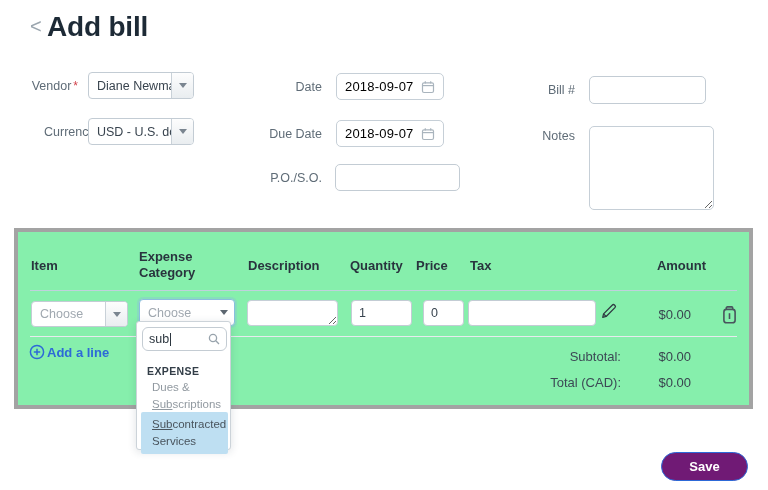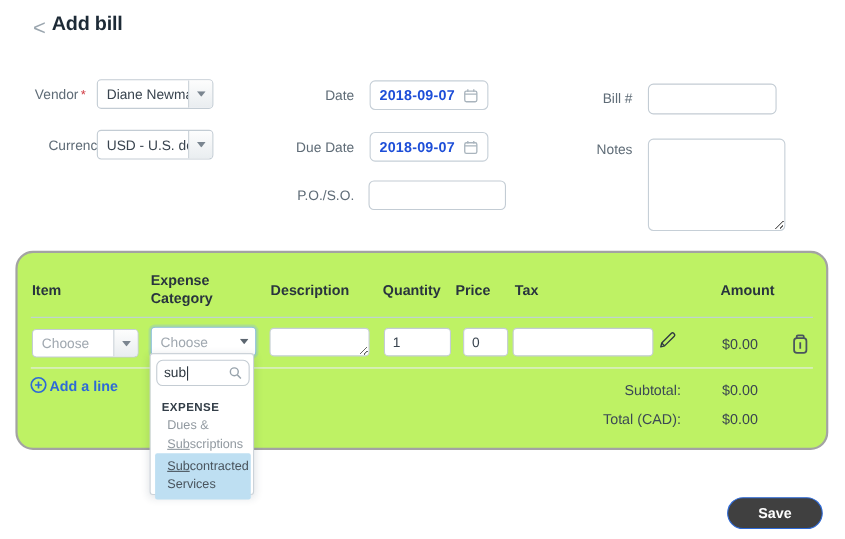--- a/index.html
+++ b/index.html
@@ -5,21 +5,21 @@
   * { margin:0; padding:0; box-sizing:border-box; }
   html,body { background:#fff; }
   .page {
     position:relative; width:768px; height:490px; background:#ffffff;
     font-family:"Liberation Sans", sans-serif; overflow:hidden;
   }
   .abs { position:absolute; }
 
   
   .back-chevron { color:#9aa5ae; font-size:20px; font-weight:400; cursor:pointer; }
-  .page-title { color:#1d2a36; font-size:18px; font-weight:800; letter-spacing:-0.2px; }
+  .page-title { color:#1d2a36; font-size:28px; font-weight:800; letter-spacing:-0.2px; }
 
   
   .f-label { color:#5f6c77; font-size:12.5px; text-align:right; }
   .req { color:#d2434b; margin-left:2px; font-size:12px; }
 
   
   .sel {
     display:flex; align-items:stretch; background:#fff;
     border:1px solid #c3ccd4; border-radius:4px; overflow:hidden; cursor:pointer;
   }
@@ -37,34 +37,34 @@
     border:1px solid #8abede;
     box-shadow:0 0 0 2px rgba(138,190,222,.35);
   }
 
   
   .txtbox {
     display:flex; align-items:center; justify-content:space-between;
     border:1px solid #c6cfd7; border-radius:5px; background:#fff;
     padding:0 8px; cursor:text;
   }
-  .txtbox .val { font-size:13px; font-weight:700; color:#1d4ed8; letter-spacing:0.2px; }
+  .txtbox .val { font-size:13px; font-weight:400; color:#000000; letter-spacing:0.2px; }
   input.tin {
     border:1px solid #c3ccd4; border-radius:4px; background:#fff;
     font-family:"Liberation Sans",sans-serif; font-size:12.5px; color:#39444f;
     padding:0 7px; outline:none; width:100%; height:100%;
   }
   textarea.tarea {
     border:1px solid #c6cfd7; border-radius:5px; background:#fff;
     font-family:"Liberation Sans",sans-serif; font-size:12.5px; color:#39444f;
     padding:4px 6px; outline:none; resize:both;
   }
 
   
-  .card { background:#bef264; border:2px solid #a3a3a3; border-radius:16px; }
+  .card { background:#86efac; border:4px solid #a3a3a3; border-radius:0; }
   .th { font-size:13px; font-weight:700; color:#29343e; line-height:1.25; }
   .hdr-divider { height:1px; background:#bfd1dc; }
   .row-divider { height:1px; background:#e7ebef; }
   .amount-txt { font-size:13px; color:#39444f; }
 
   .add-line { display:flex; align-items:center; gap:2px; color:#2d69d7; font-size:13px; font-weight:700; cursor:pointer;text-align:right; }
 
   .tot-label { font-size:13px; color:#3c4955; text-align:right; }
   .tot-val { font-size:13px; color:#39444f; text-align:right; }
 
@@ -85,21 +85,21 @@
   .dd-opt.dim { color:#9199a0; }
   .dd-opt.hl { background:#bedff2; color:#49545d; border-radius:2px; }
   .dd-opt .u { text-decoration:underline; }
 
   
   .btn {
     display:flex; align-items:center; justify-content:center;
     border-radius:15px; font-size:13px; cursor:pointer; user-select:none;
   }
   .btn.ghost { background:#fff; border:1px solid #d6dce1; color:#45525d; font-weight:600; }
-  .btn.primary { background:#404040; border:1px solid #2d69d7; color:#ffffff; font-weight:700; }
+  .btn.primary { background:#701a75; border:1px solid #2d69d7; color:#ffffff; font-weight:700; }
 </style>
 </head>
 <body>
 
 <div class="page">
 
   <span class="abs back-chevron" style="left:30px; top:15px;">&lt;</span>
   <h1 class="abs page-title" style="left:47px; top:11px;">Add bill</h1>
 
   <div class="abs f-label" style="left:0; top:79px; width:78px;">

